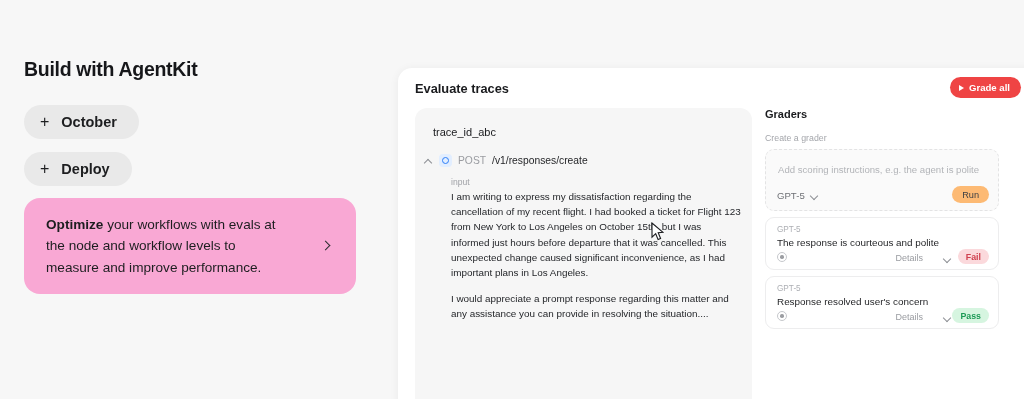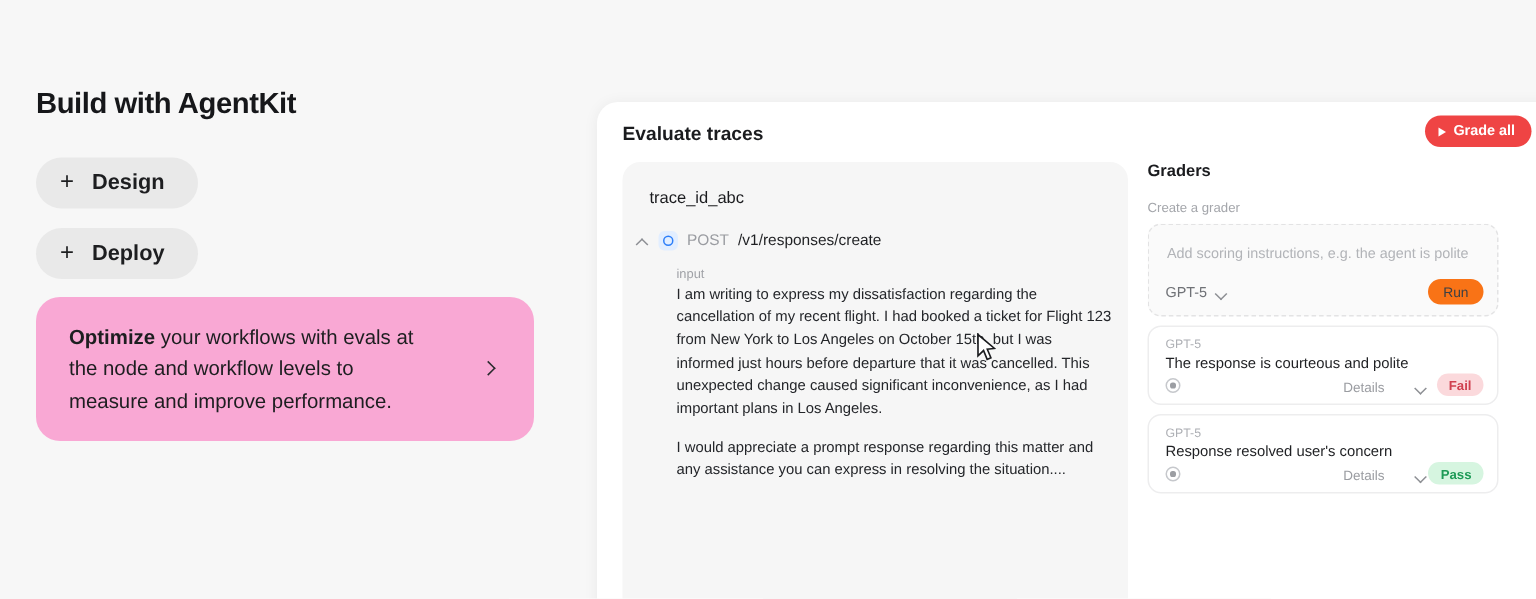--- a/index.html
+++ b/index.html
@@ -158,21 +158,21 @@
   }
   .chev-dn::before {
     content: ""; position: absolute; left: 1px; top: 2px;
     width: 5px; height: 5px;
     border-right: 1.2px solid #8d8f94; border-bottom: 1.2px solid #8d8f94;
     transform: rotate(45deg);
   }
   .run-btn {
     position: absolute; right: 9px; bottom: 7px;
     height: 17px; padding: 0 10px; border-radius: 9px;
-    background: #f97316; color: #3e4044;
+    background: #fdba74; color: #3e4044;
     font-size: 9.2px;
     display: flex; align-items: center;
   }
 
   .grader-card {
     margin-top: 6px; width: 234px; height: 53px;
     background: #ffffff; border: 1px solid #ededee; border-radius: 9px;
     position: relative;
   }
   .gc-model {
@@ -213,21 +213,21 @@
 </head>
 <body>
 
 <div id="root">
 
   <div class="left">
     <div class="page-title">Build with AgentKit</div>
 
     <div class="pill pill-design">
       <span class="plus">+</span>
-      <span>Design</span>
+      <span>October</span>
     </div>
 
     <div class="pill pill-deploy">
       <span class="plus">+</span>
       <span>Deploy</span>
     </div>
 
     <div class="optimize-card">
       <div class="optimize-text"><b>Optimize</b><span> your workflows with evals at the node and workflow levels to measure and improve performance.</span></div>
       <span class="chev-right"></span>
@@ -252,21 +252,21 @@
         <span class="ring">
             <i></i>
           </span>
         <span class="meth">POST</span>
         <span class="path">/v1/responses/create</span>
       </div>
 
       <div class="io-label lbl-input">input</div>
       <div class="io-body body-input">
         <p>I am writing to express my dissatisfaction regarding the cancellation of my recent flight. I had booked a ticket for Flight 123 from New York to Los Angeles on October 15th, but I was informed just hours before departure that it was cancelled. This unexpected change caused significant inconvenience, as I had important plans in Los Angeles.</p>
-        <p>I would appreciate a prompt response regarding this matter and any assistance you can express in resolving the situation....</p>
+        <p>I would appreciate a prompt response regarding this matter and any assistance you can provide in resolving the situation....</p>
       </div>
 
     </div>
 
     <div class="graders" style="left:367px; top:40px;">
       <div class="graders-title">Graders</div>
       <div class="sub-label">Create a grader</div>
 
       <div class="create-box">
         <div class="create-ph">Add scoring instructions, e.g. the agent is polite</div>

